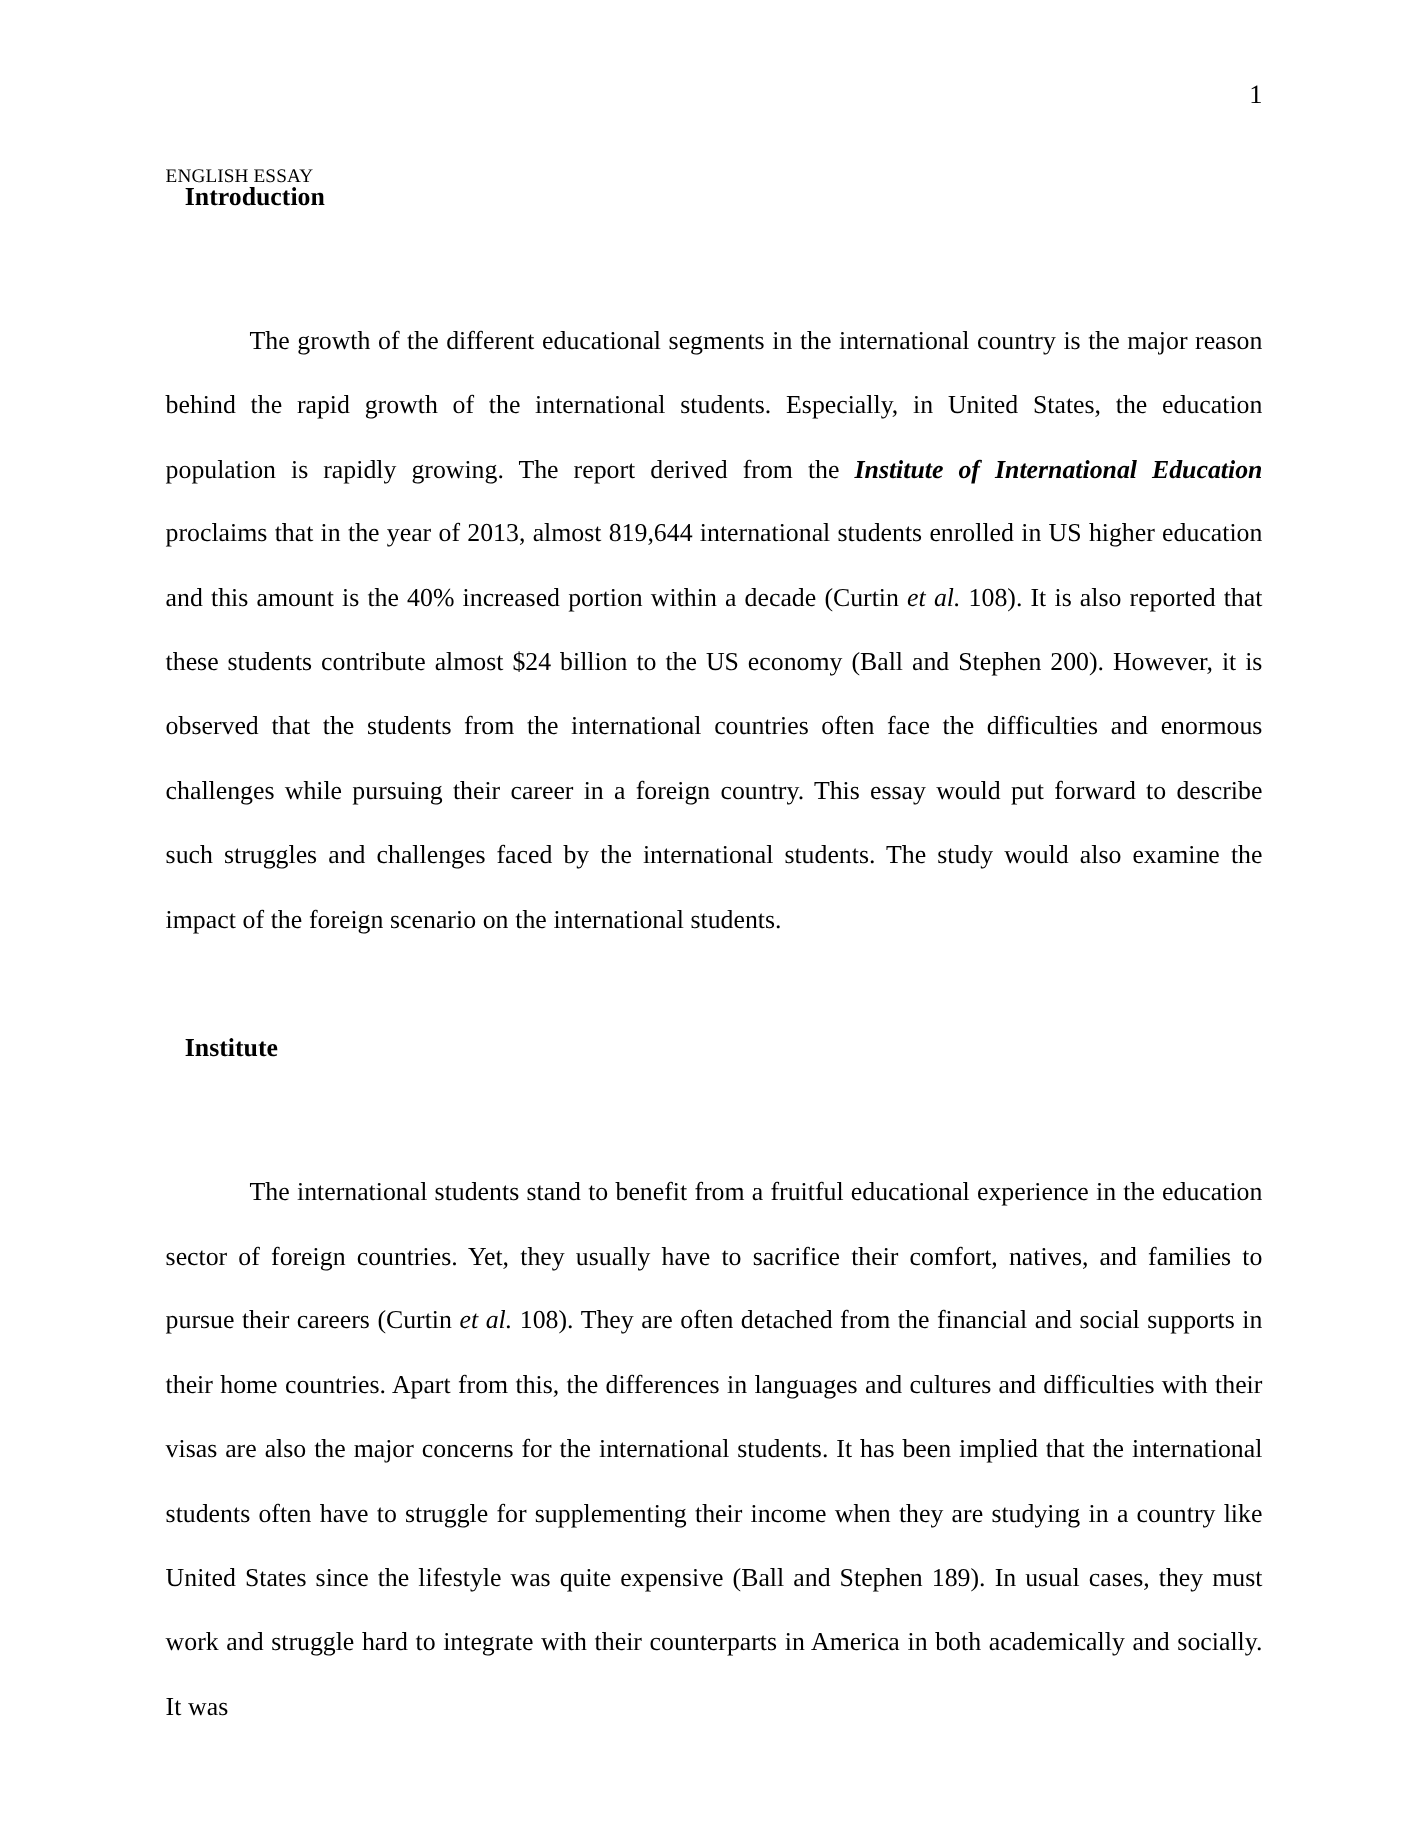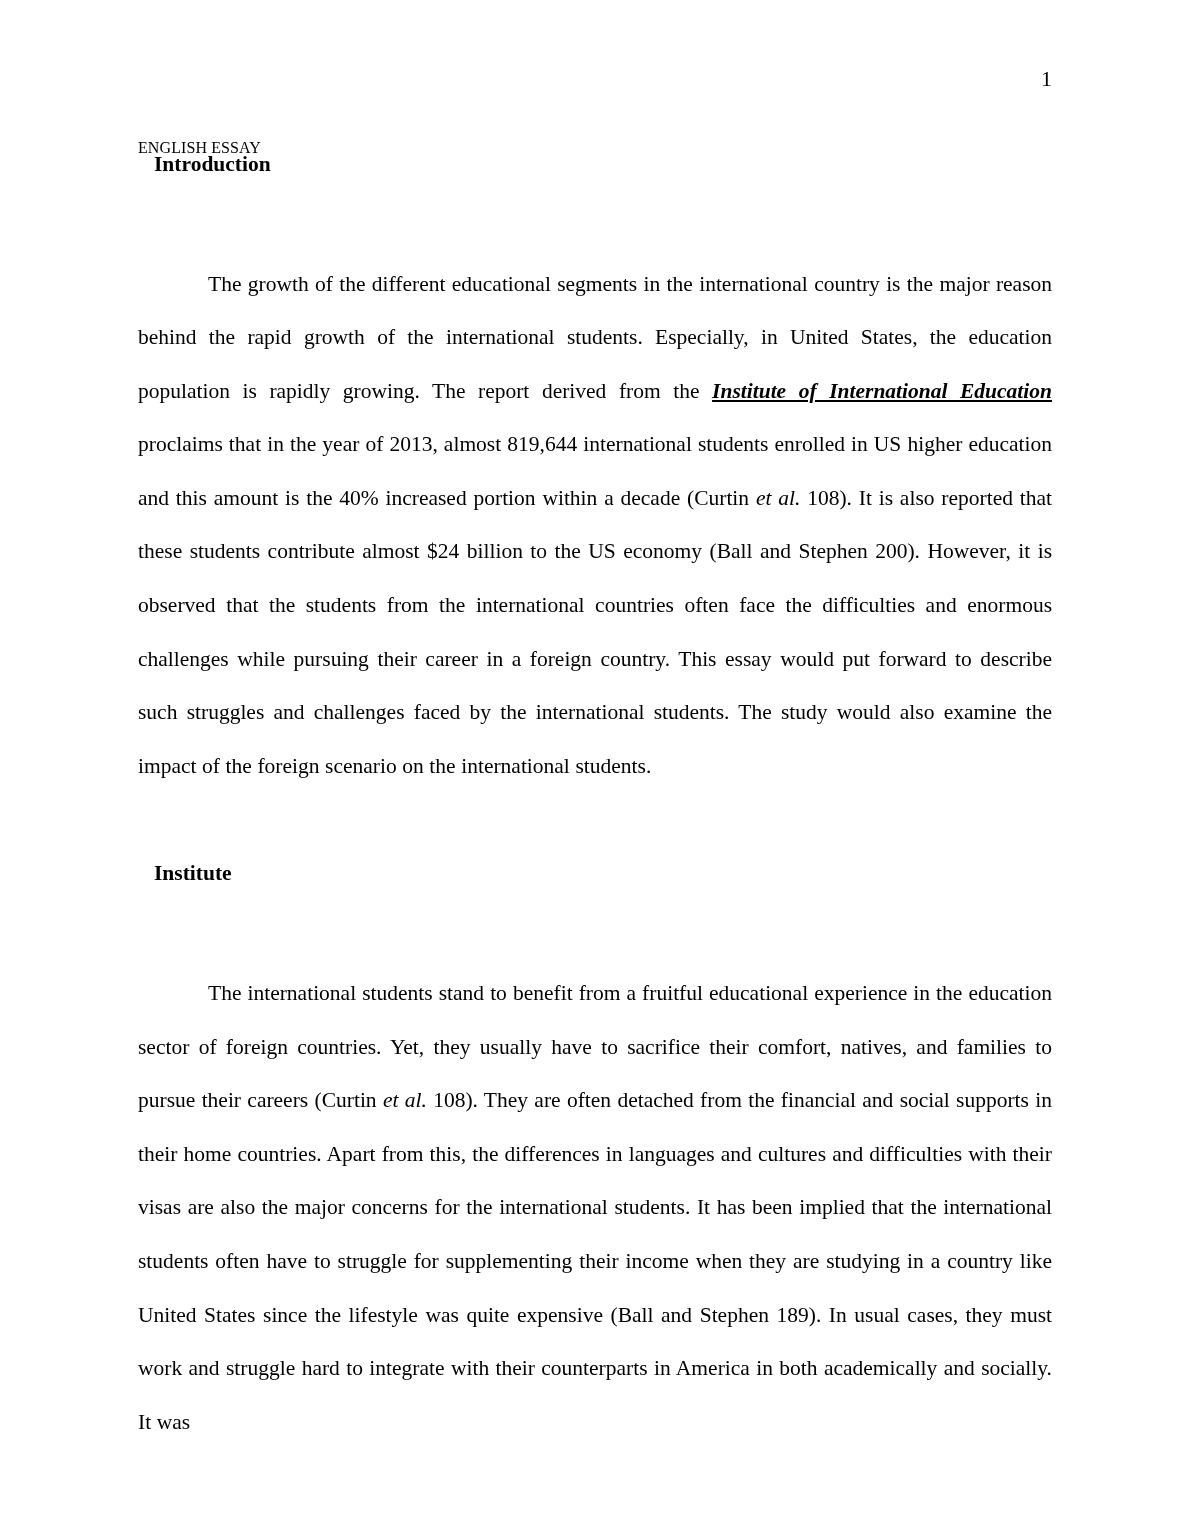--- a/index.html
+++ b/index.html
@@ -78,21 +78,20 @@
     word-spacing: 0.2px;
   }
 
   p.body-text i {
     font-style: italic;
     margin-top: 28px;
   }
   p.body-text b.bi {
     font-weight: bold;
     font-style: italic;
-    text-decoration: underline;
   }
 </style>
 </head>
 <body>
 
 <div class="page">
 
   <div class="page-number">1</div>
 
   <div class="running-head">ENGLISH ESSAY</div>

